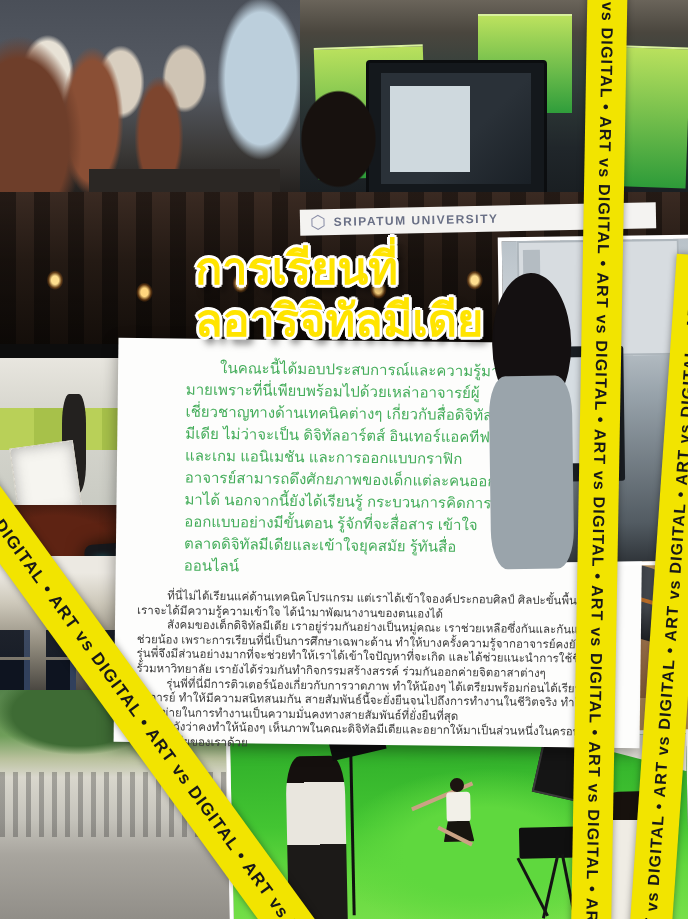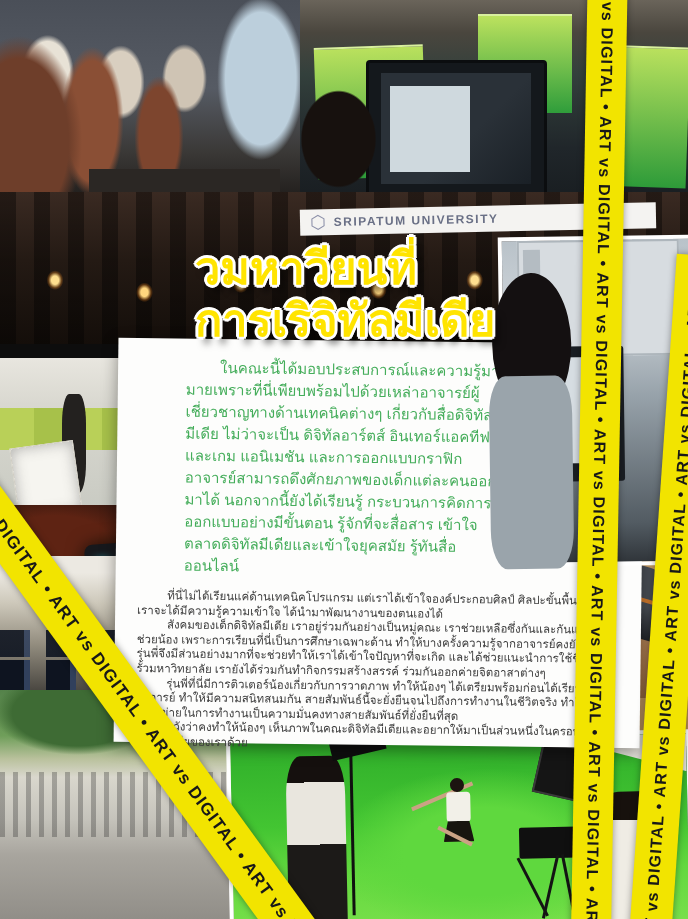--- a/index.html
+++ b/index.html
@@ -270,21 +270,21 @@
         <i></i>
       </div>
     <div class="mon">
       <div class="ms"></div>
     </div>
     <div class="hair"></div>
     <div class="pbody"></div>
   </div>
 
   <div class="title">
-    <div>วมหาวียนที่</div>
-    <div>การเริจิทัลมีเดีย</div>
+    <div>การเรียนที่</div>
+    <div>ลอาริจิทัลมีเดีย</div>
   </div>
 
   <div class="ribbon vert">ART vs DIGITAL • ART vs DIGITAL • ART vs DIGITAL • ART vs DIGITAL • ART vs DIGITAL • ART vs DIGITAL • ART vs DIGITAL • ART vs DIGITAL • ART vs DIGITAL</div>
   <div class="ribbon right">ART vs DIGITAL • ART vs DIGITAL • ART vs DIGITAL • ART vs DIGITAL • ART vs DIGITAL • ART vs DIGITAL • ART vs DIGITAL • ART vs DIGITAL • ART vs DIGITAL</div>
   <div class="ribbon diag">ART vs DIGITAL • ART vs DIGITAL • ART vs DIGITAL • ART vs DIGITAL • ART vs DIGITAL • ART vs DIGITAL • ART vs DIGITAL • ART vs DIGITAL • ART vs DIGITAL</div>
 
 </div>
 
 </body></html>

